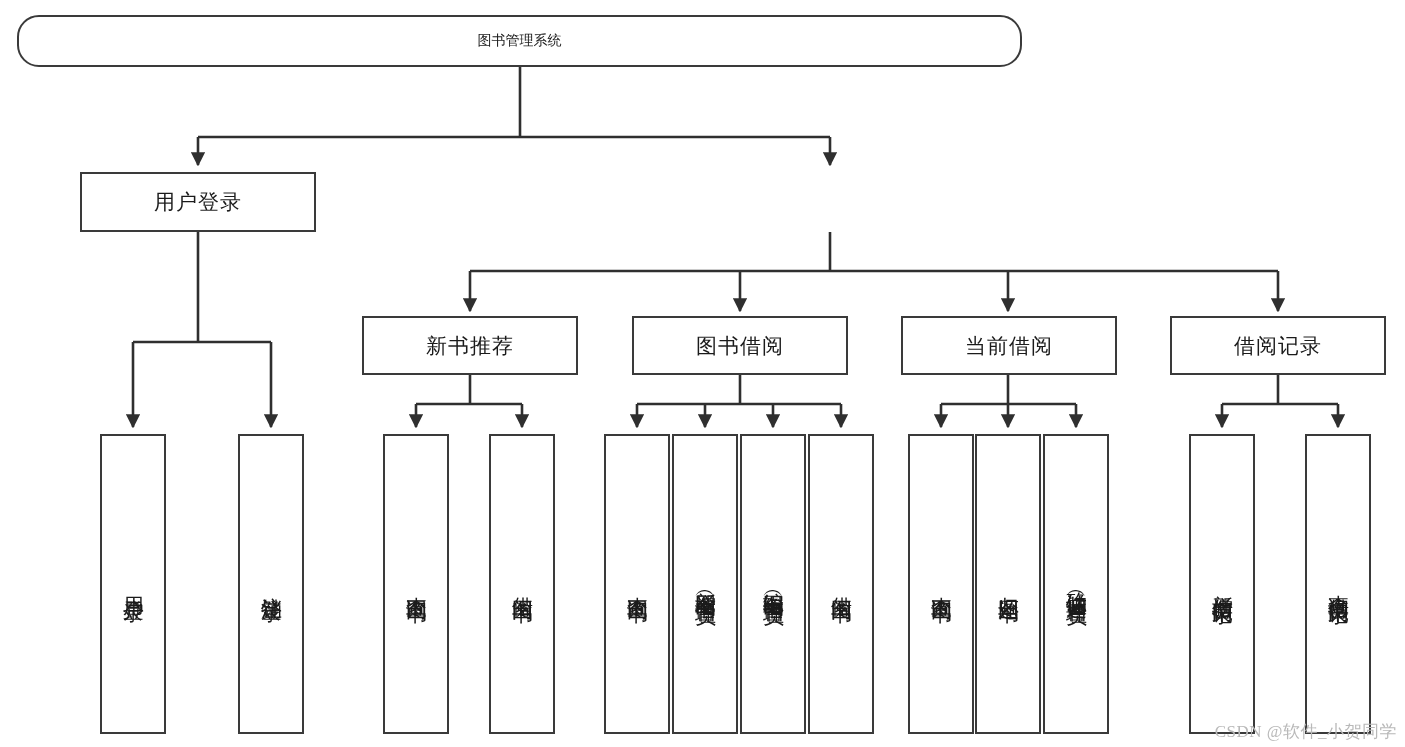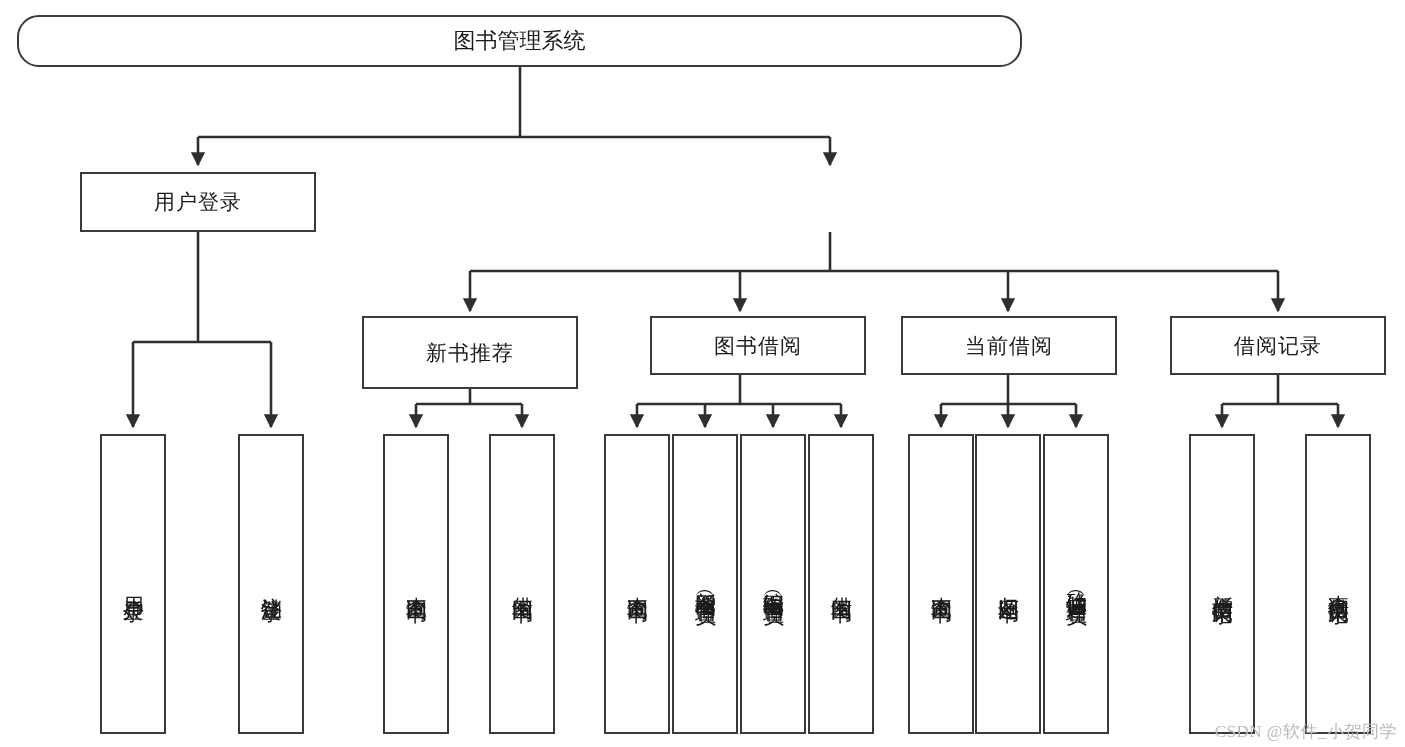--- a/index.html
+++ b/index.html
@@ -33,21 +33,21 @@
     display: flex;
     align-items: center;
     justify-content: center;
     color: #1b1b1b;
   }
   .node.horiz {
     font-size: 21px;
     letter-spacing: 1px;
   }
   .node.root {
-    font-size: 22px;
+    font-size: 14px;
     border-radius: 22px;
   }
   .node.vert {
     align-items: center;
     justify-content: center;
   }
   .node.vert .vlabel {
     writing-mode: vertical-rl;
     text-orientation: upright;
     font-size: 21px;
@@ -123,24 +123,24 @@
   </svg>
 
   <div class="node root" style="left:17px; top:15px; width:1005px; height:52px;">
     <span>图书管理系统</span>
   </div>
 
   <div class="node horiz" style="left:80px; top:172px; width:236px; height:60px;">
     <span>用户登录</span>
   </div>
 
-  <div class="node horiz" style="left:362px; top:316px; width:216px; height:73px;">
+  <div class="node horiz" style="left:362px; top:316px; width:216px; height:59px;">
     <span>新书推荐</span>
   </div>
-  <div class="node horiz" style="left:632px; top:316px; width:216px; height:59px;margin-left:18px;">
+  <div class="node horiz" style="left:632px; top:316px; width:216px; height:59px;">
     <span>图书借阅</span>
   </div>
   <div class="node horiz" style="left:1170px; top:316px; width:216px; height:59px;">
     <span>借阅记录</span>
   </div>
   <div class="node horiz" style="left:901px; top:316px; width:216px; height:59px;">
     <span>当前借阅</span>
   </div>
 
   <div class="node vert" style="left:100px; top:434px; width:66px; height:300px;">

